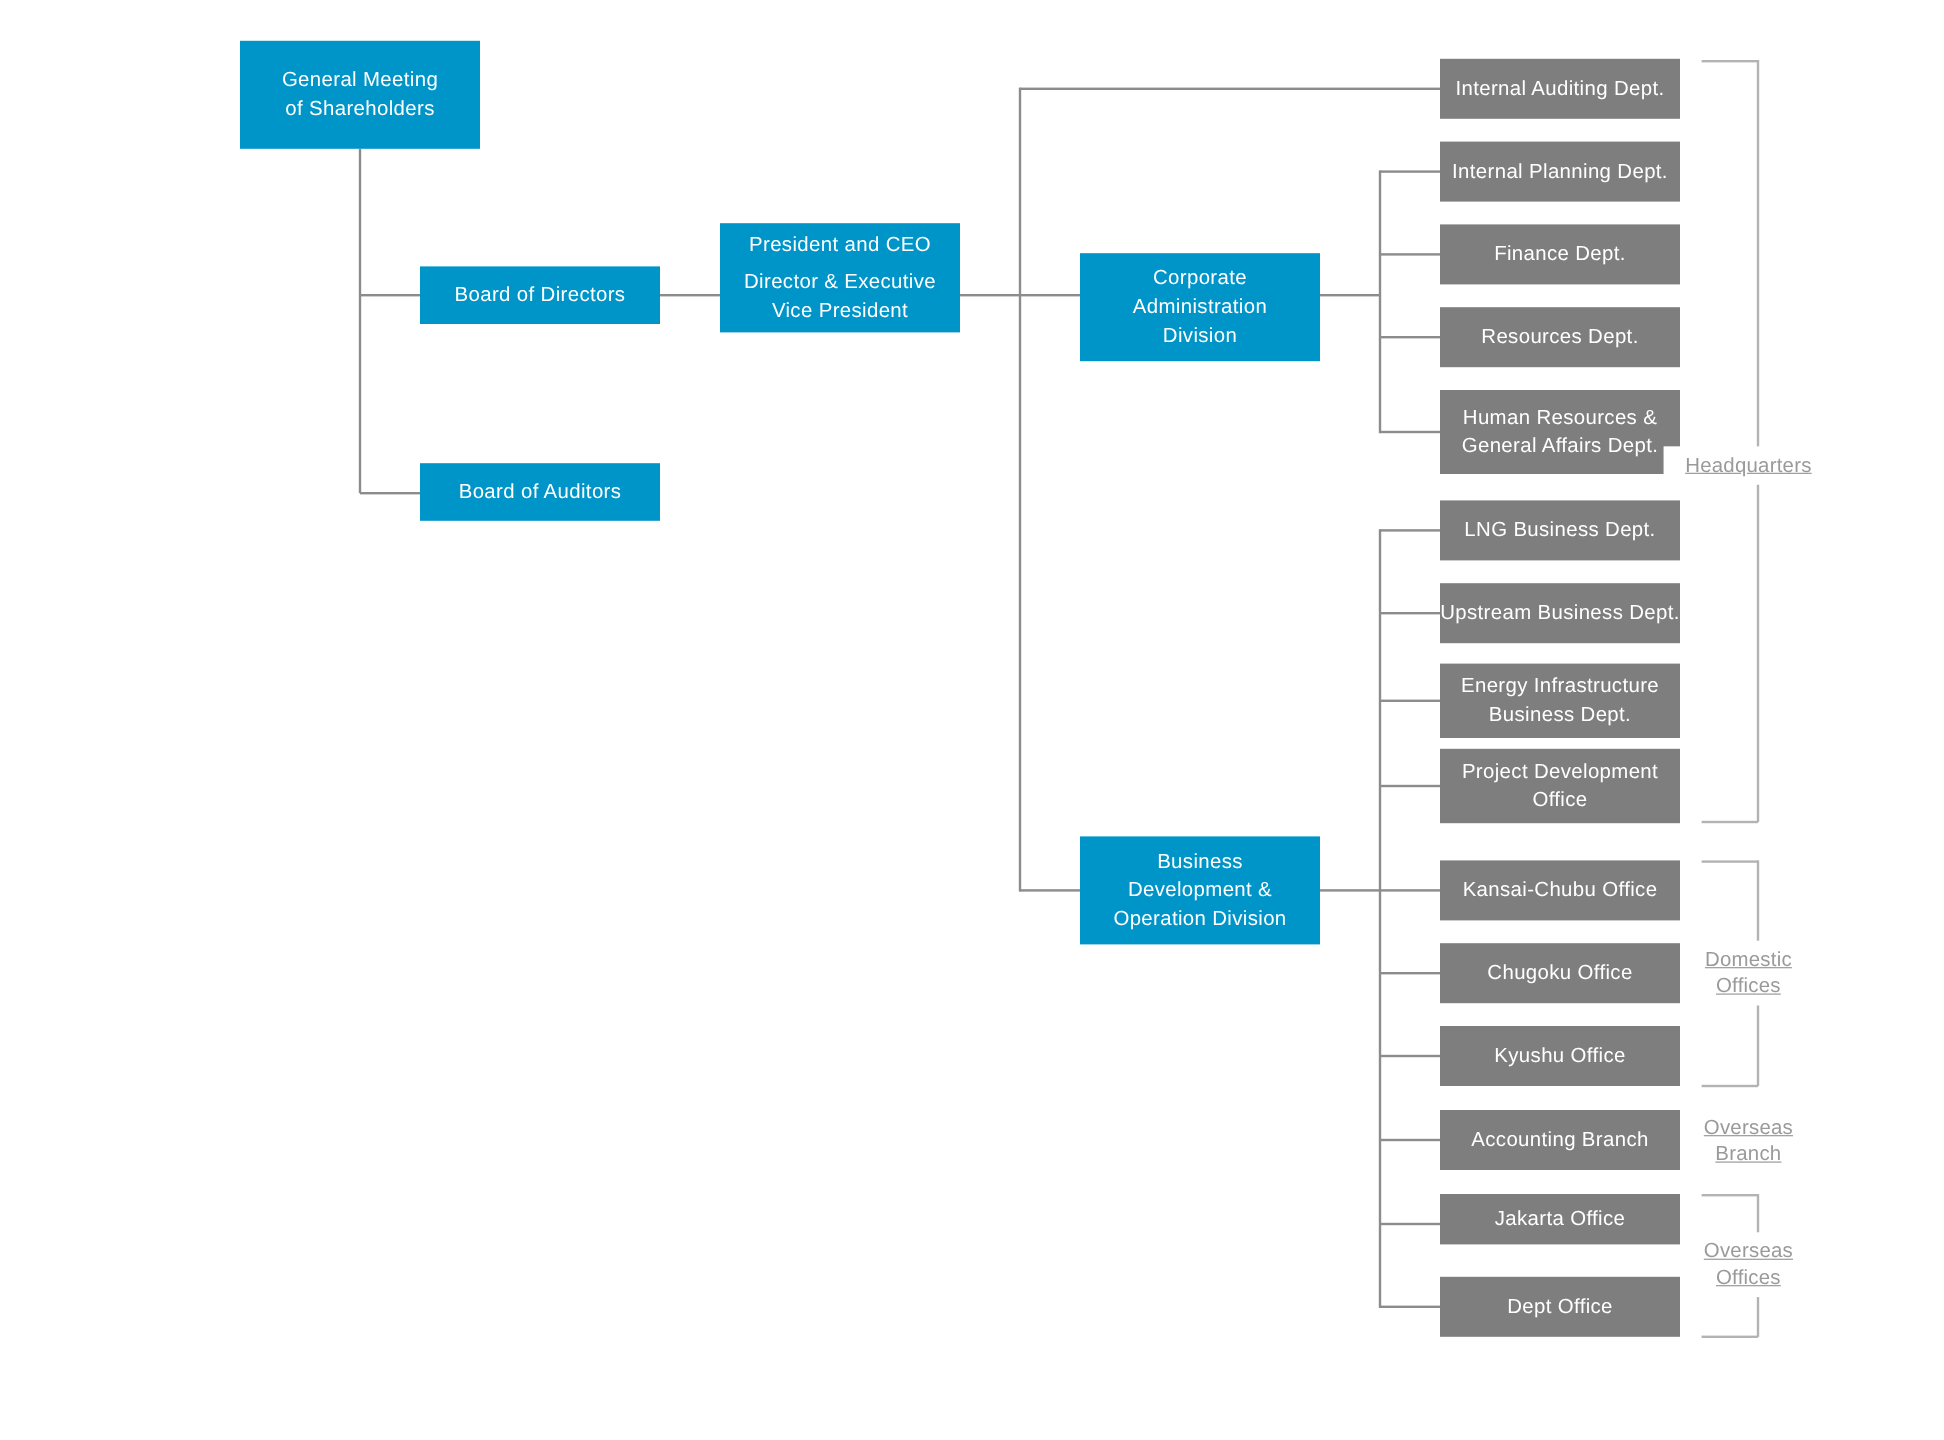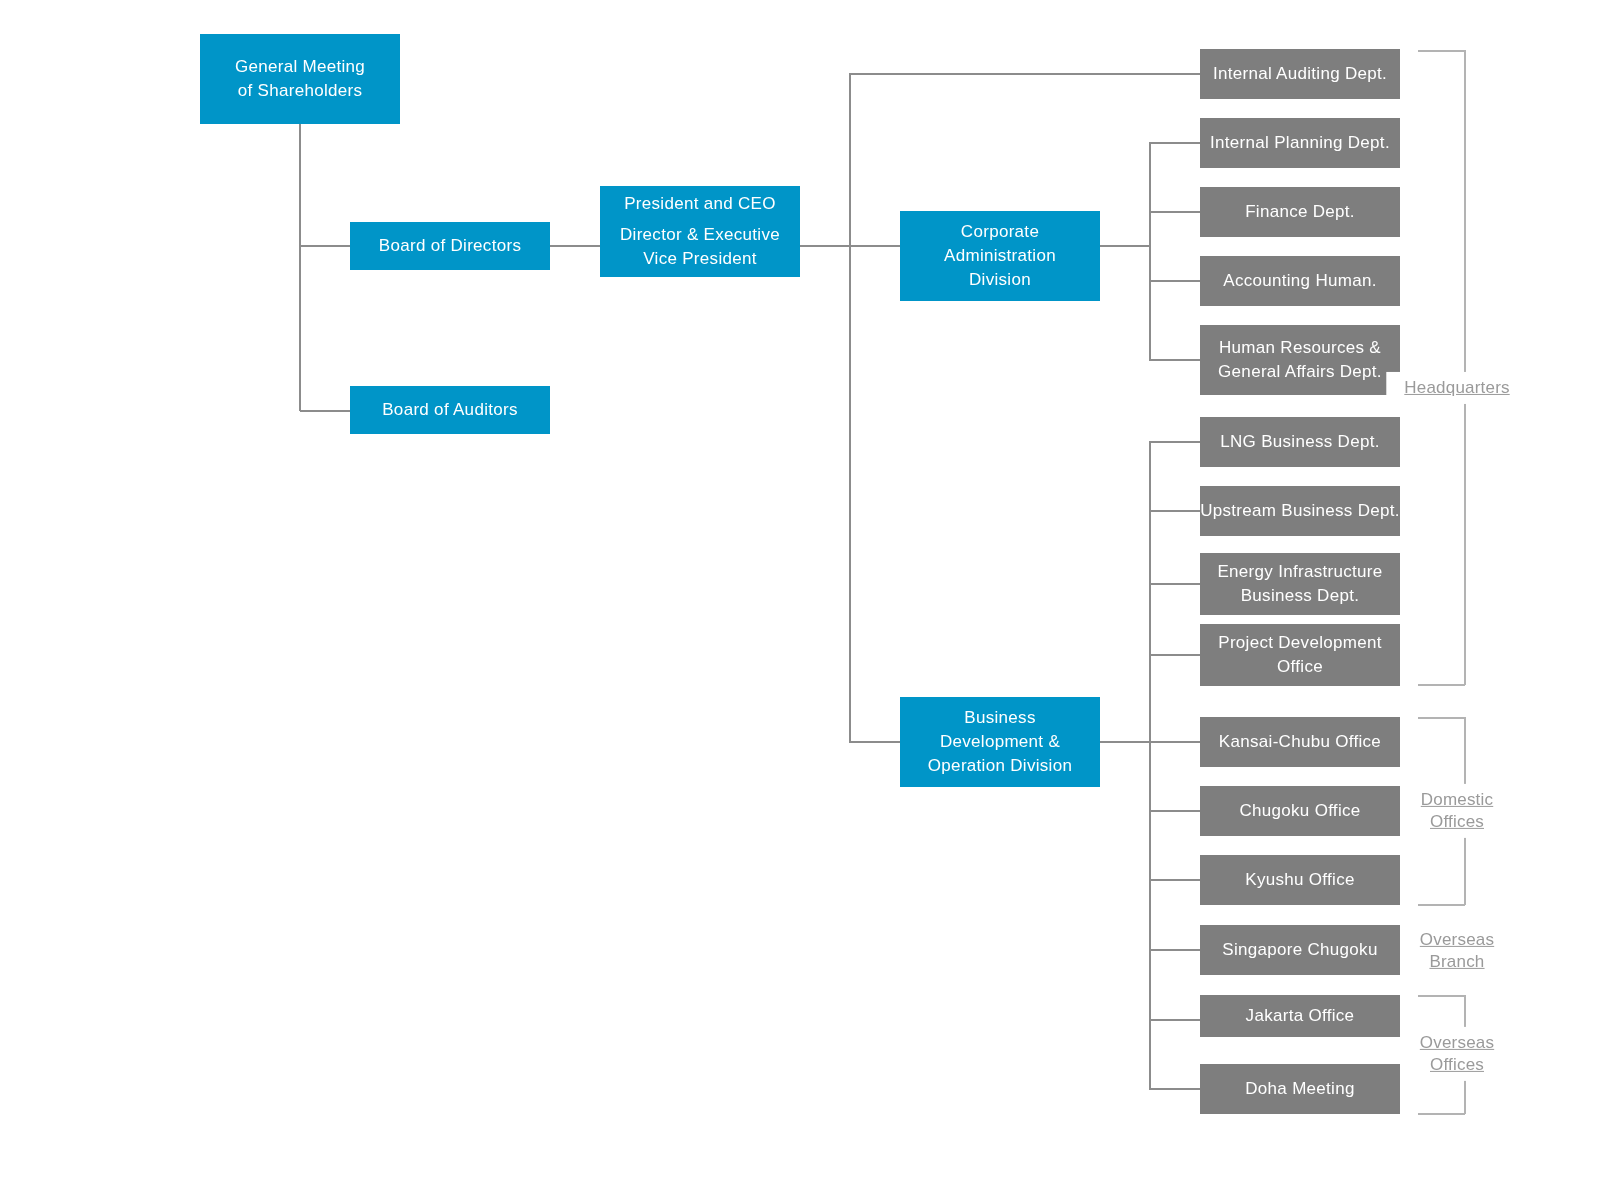--- a/index.html
+++ b/index.html
@@ -105,35 +105,35 @@
   <div class="box blue" style="left:900px;top:211px;width:200px;height:90px">Corporate
 Administration
 Division</div>
   <div class="box blue" style="left:900px;top:697px;width:200px;height:90px">Business
 Development &amp;
 Operation Division</div>
 
   <div class="box gray dept" style="top:49px;height:50px">Internal Auditing Dept.</div>
   <div class="box gray dept" style="top:118px;height:50px">Internal Planning Dept.</div>
   <div class="box gray dept" style="top:187px;height:50px">Finance Dept.</div>
-  <div class="box gray dept" style="top:256px;height:50px">Accounting Human.</div>
+  <div class="box gray dept" style="top:256px;height:50px">Resources Dept.</div>
   <div class="box gray dept" style="top:325px;height:70px">Human Resources &amp;
 General Affairs Dept.</div>
   <div class="box gray dept" style="top:417px;height:50px">LNG Business Dept.</div>
   <div class="box gray dept" style="top:486px;height:50px">Upstream Business Dept.</div>
   <div class="box gray dept" style="top:553px;height:62px">Energy Infrastructure
 Business Dept.</div>
   <div class="box gray dept" style="top:624px;height:62px">Project Development
 Office</div>
   <div class="box gray dept" style="top:717px;height:50px">Kansai-Chubu Office</div>
   <div class="box gray dept" style="top:786px;height:50px">Chugoku Office</div>
   <div class="box gray dept" style="top:855px;height:50px">Kyushu Office</div>
-  <div class="box gray dept" style="top:925px;height:50px">Singapore Chugoku</div>
+  <div class="box gray dept" style="top:925px;height:50px">Accounting Branch</div>
   <div class="box gray dept" style="top:995px;height:42px">Jakarta Office</div>
-  <div class="box gray dept" style="top:1064px;height:50px">Doha Meeting</div>
+  <div class="box gray dept" style="top:1064px;height:50px">Dept Office</div>
 
   <div class="group-label" style="left:1457px;top:388px">Headquarters</div>
   <div class="group-label" style="left:1457px;top:811px">Domestic
 Offices</div>
   <div class="group-label" style="left:1457px;top:951px">Overseas
 Branch</div>
   <div class="group-label" style="left:1457px;top:1054px">Overseas
 Offices</div>
 
 </div>

